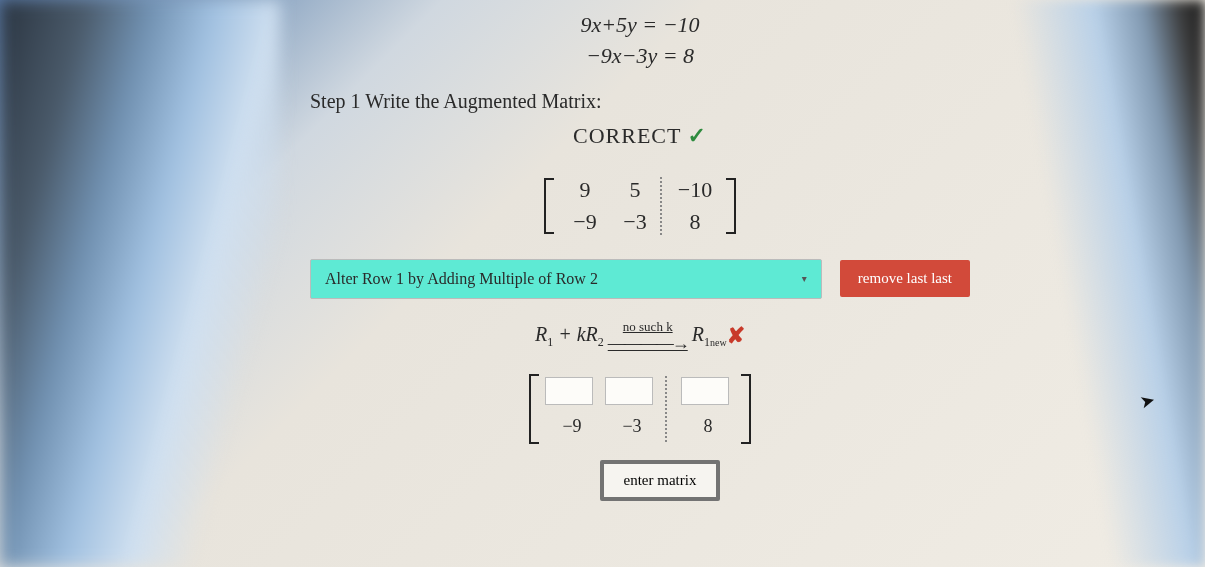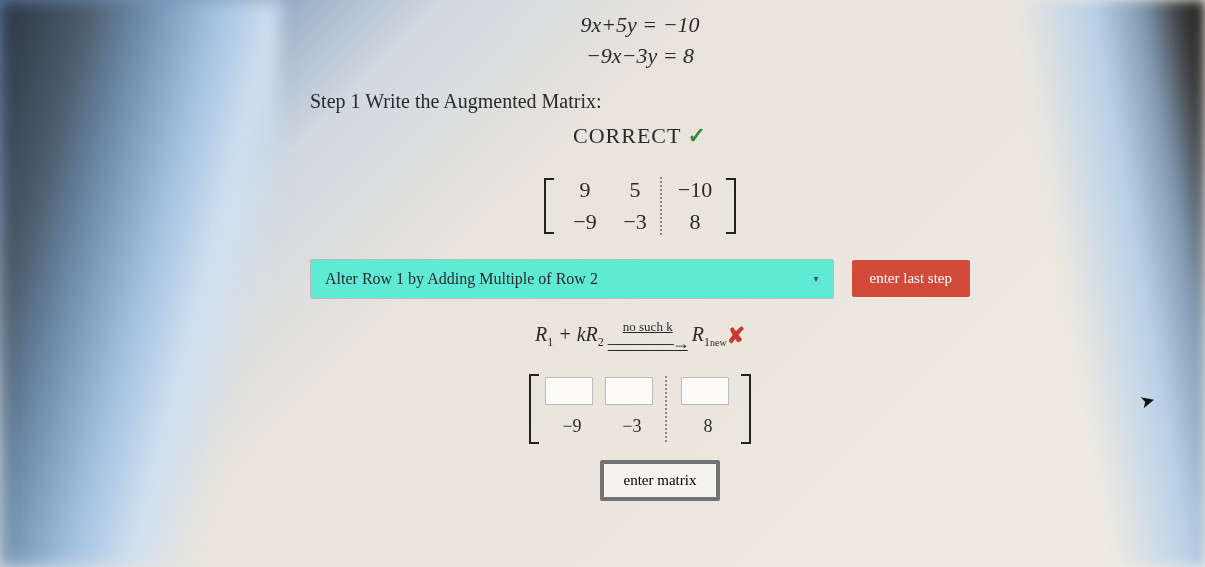--- a/index.html
+++ b/index.html
@@ -214,21 +214,21 @@
       <span class="aug-right">8</span>
     </div>
     <span class="matrix-bracket rb"></span>
   </div>
 
   <div class="controls-row">
     <div class="dropdown">
       <span>Alter Row 1 by Adding Multiple of Row 2</span>
       <span class="chevron">▾</span>
     </div>
-    <button class="remove-btn">enter last step</button>
+    <button class="remove-btn">remove last last</button>
   </div>
 
   <div class="formula-row">
     <span>
       <span>R</span><span class="sub">1</span><span> + k</span><span>R</span><span class="sub">2</span>
     </span>
     <span class="arrow-wrap">
       <span class="arrow-label">no such k</span>
       <span class="arrow">――――→</span>
     </span>

